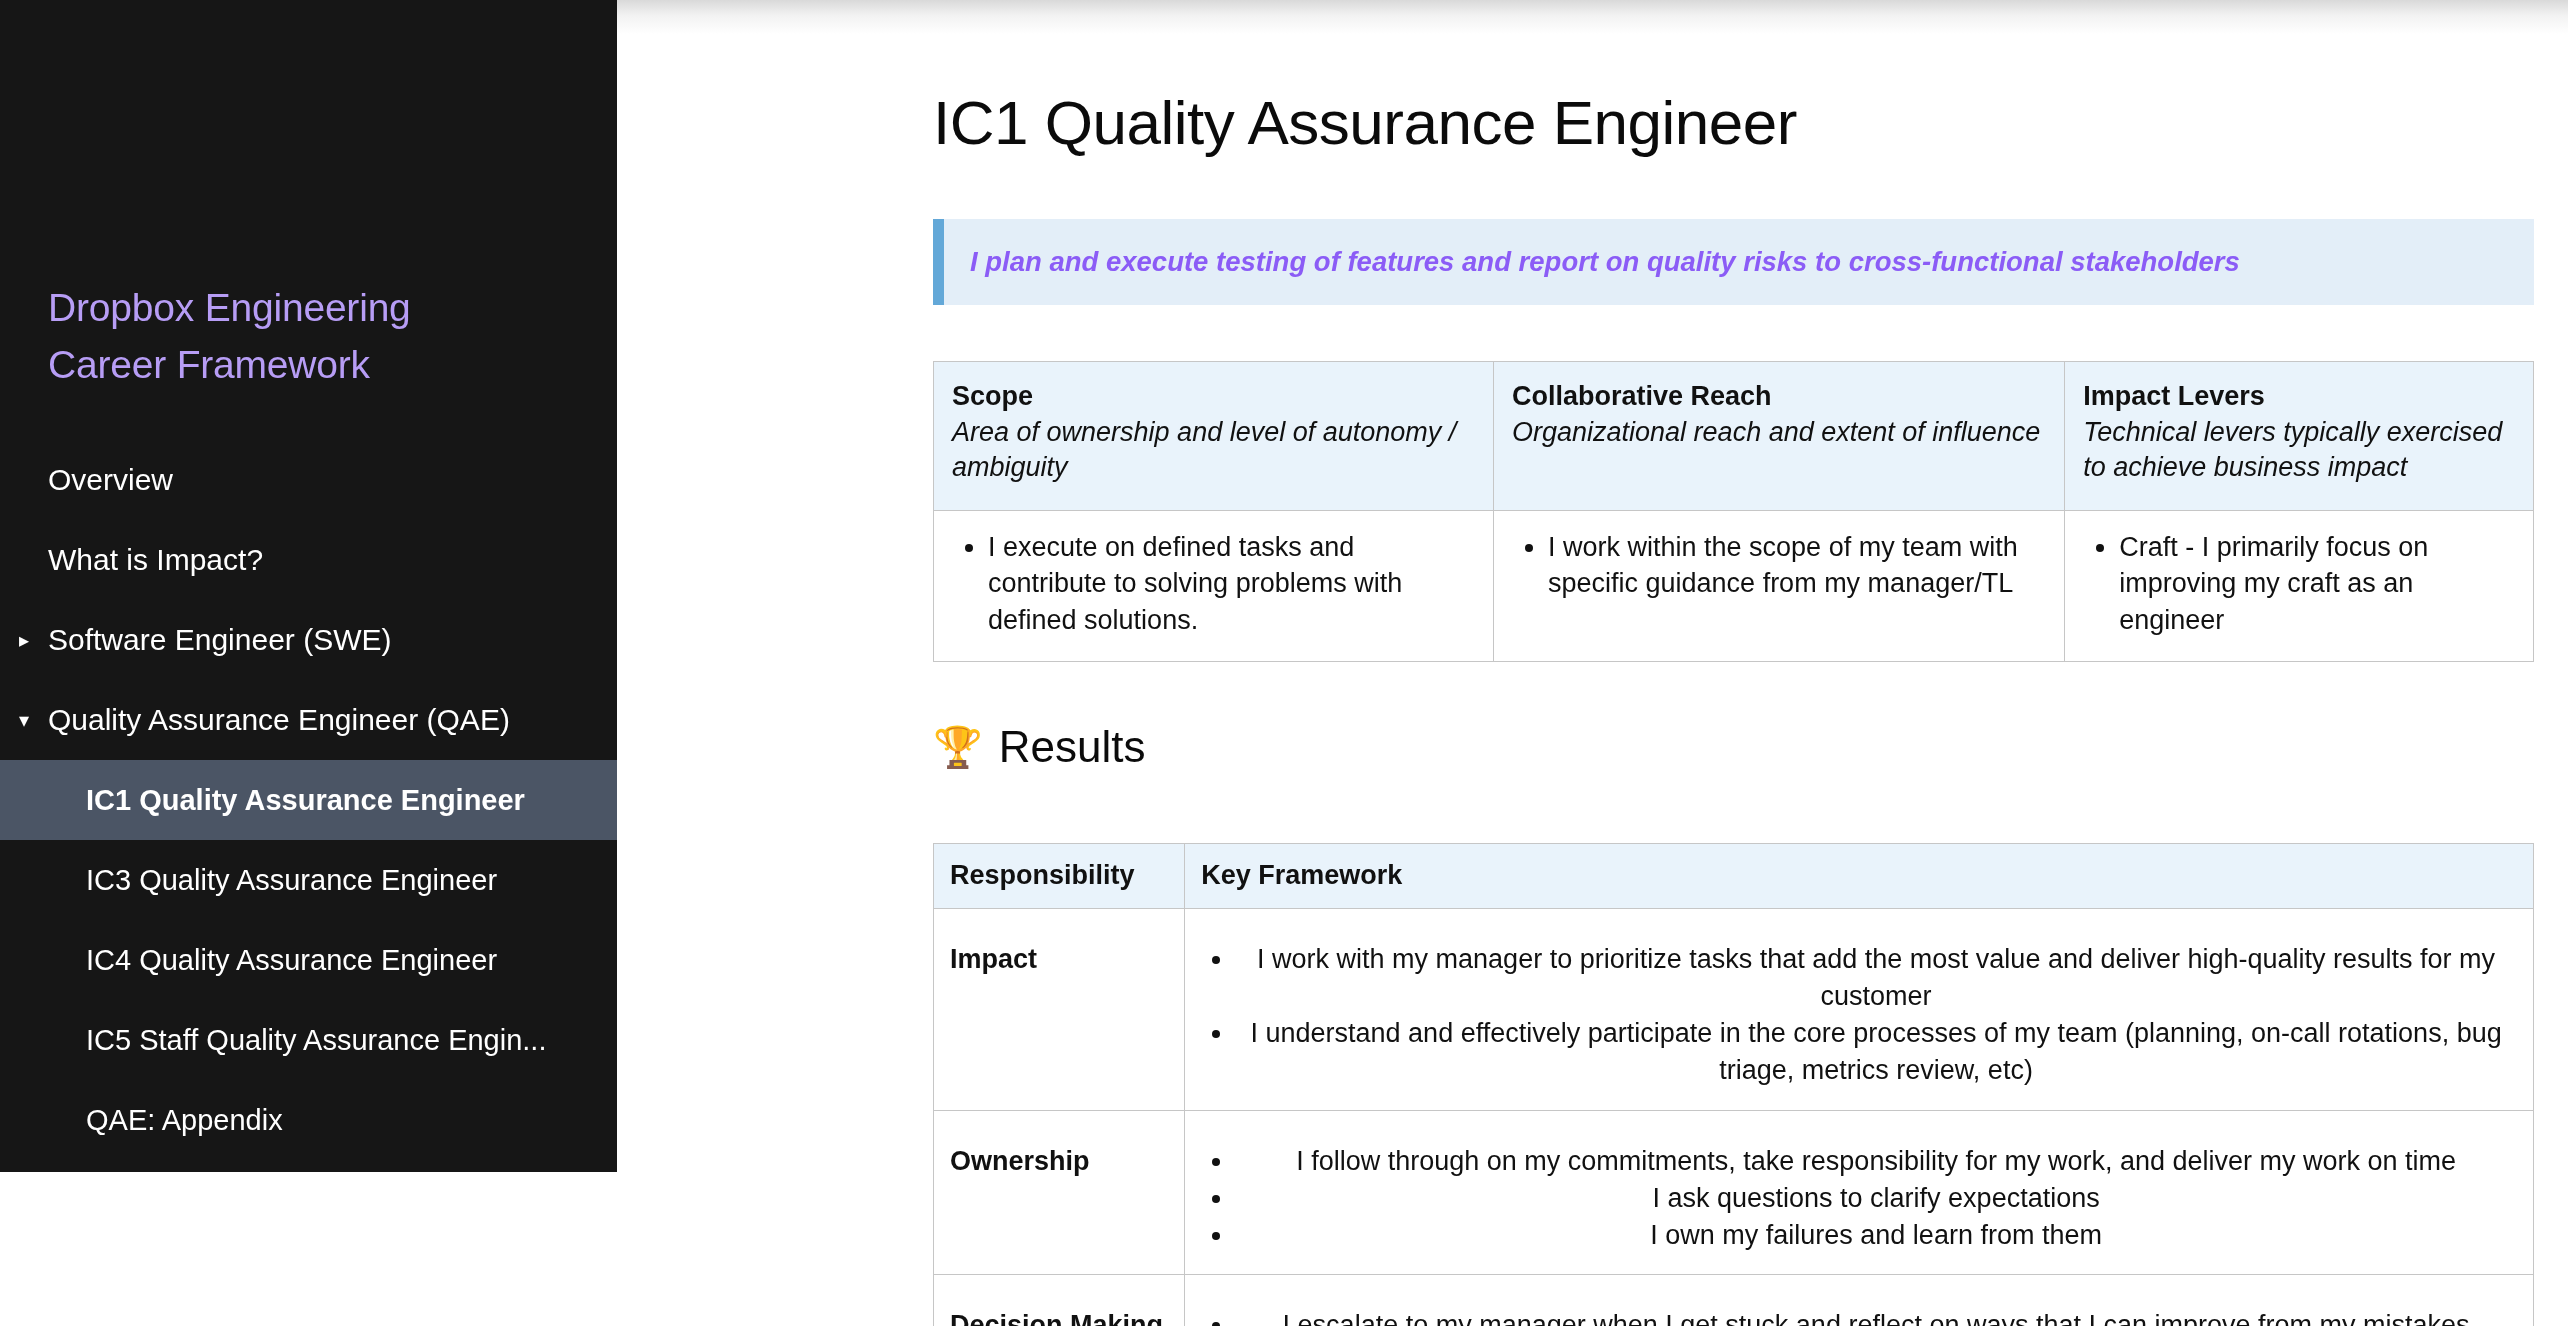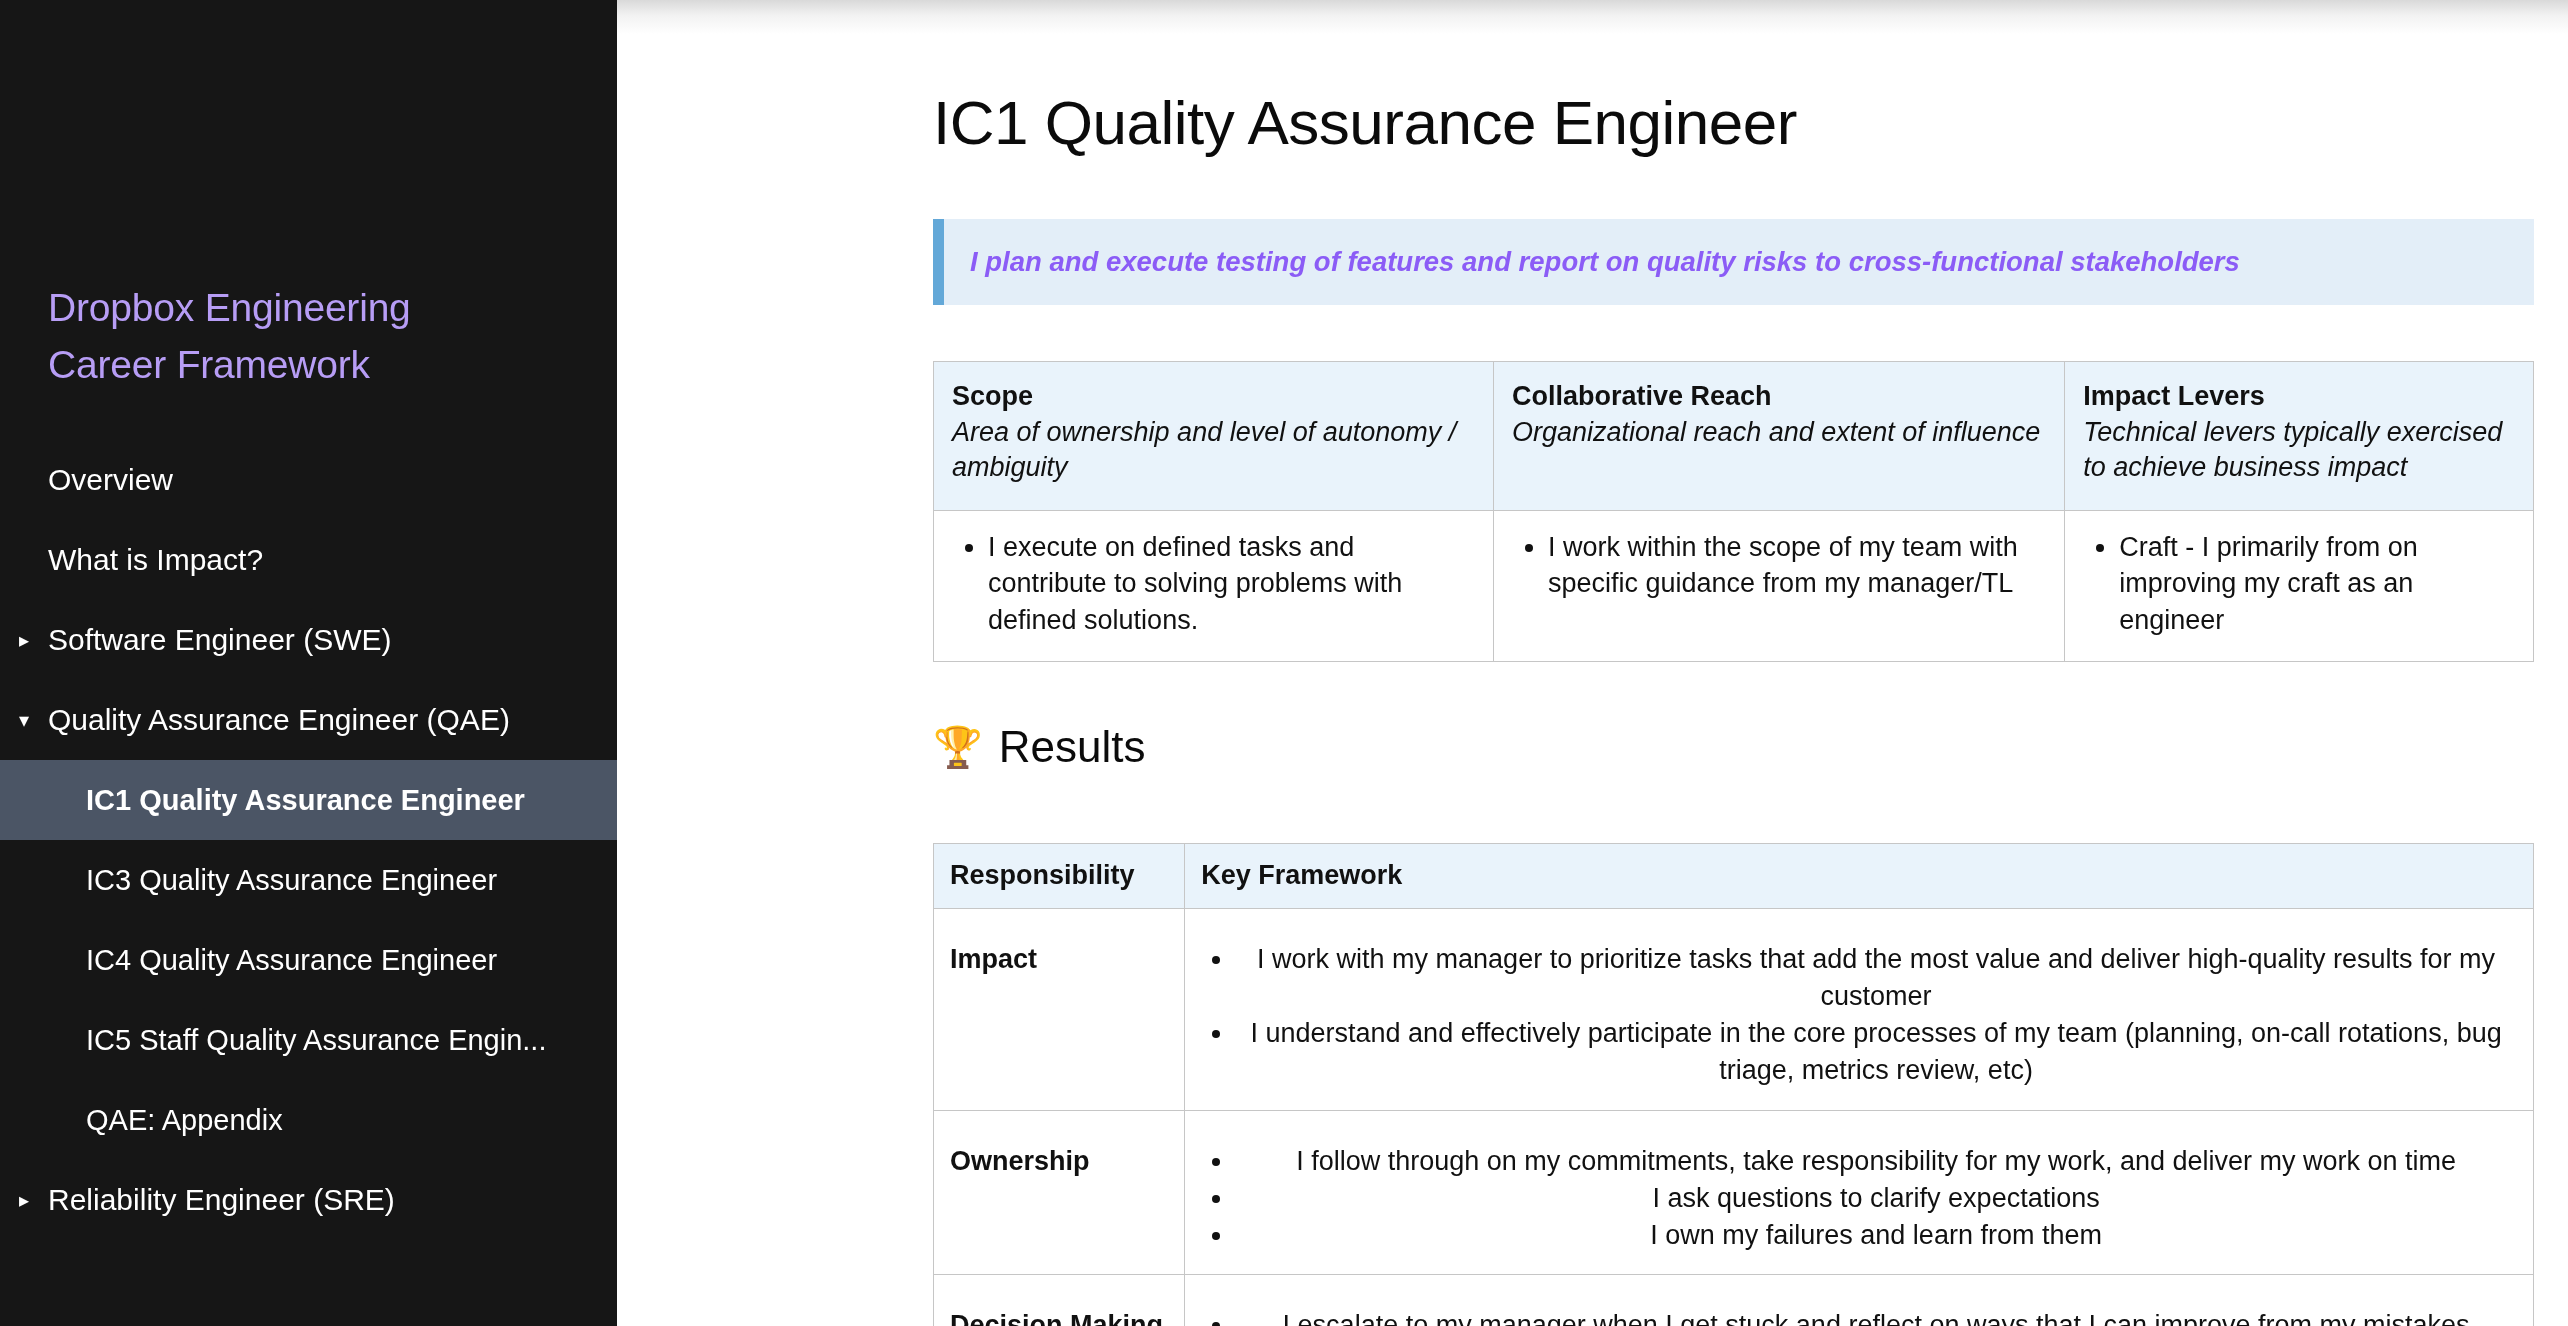--- a/index.html
+++ b/index.html
@@ -14,21 +14,21 @@
     font-family: "Liberation Sans", sans-serif;
     background: #ffffff;
     display: flex;
     color: #1a1a1a;
   }
 
   
   .sidebar {
     width: 617px;
     min-width: 617px;
-    height: 1326px;
+    height: 1172px;
     background: #161616;
     position: relative;
     overflow: hidden;
     padding-left: 28px;
   }
 
   .brand {
     color: #b79df5;
     font-size: 39px;
     line-height: 57px;
@@ -297,21 +297,21 @@
                 <li>I execute on defined tasks and contribute to solving problems with defined solutions.</li>
               </ul>
             </td>
           <td>
               <ul id="pillar-b1">
                 <li>I work within the scope of my team with specific guidance from my manager/TL</li>
               </ul>
             </td>
           <td>
               <ul id="pillar-b2">
-                <li>Craft - I primarily from on improving my craft as an engineer</li>
+                <li>Craft - I primarily focus on improving my craft as an engineer</li>
               </ul>
             </td>
         </tr>
       </tbody>
     </table>
 
     <div class="section-head">
       <span class="section-emoji">🏆</span>
       <span>Results</span>
     </div>

